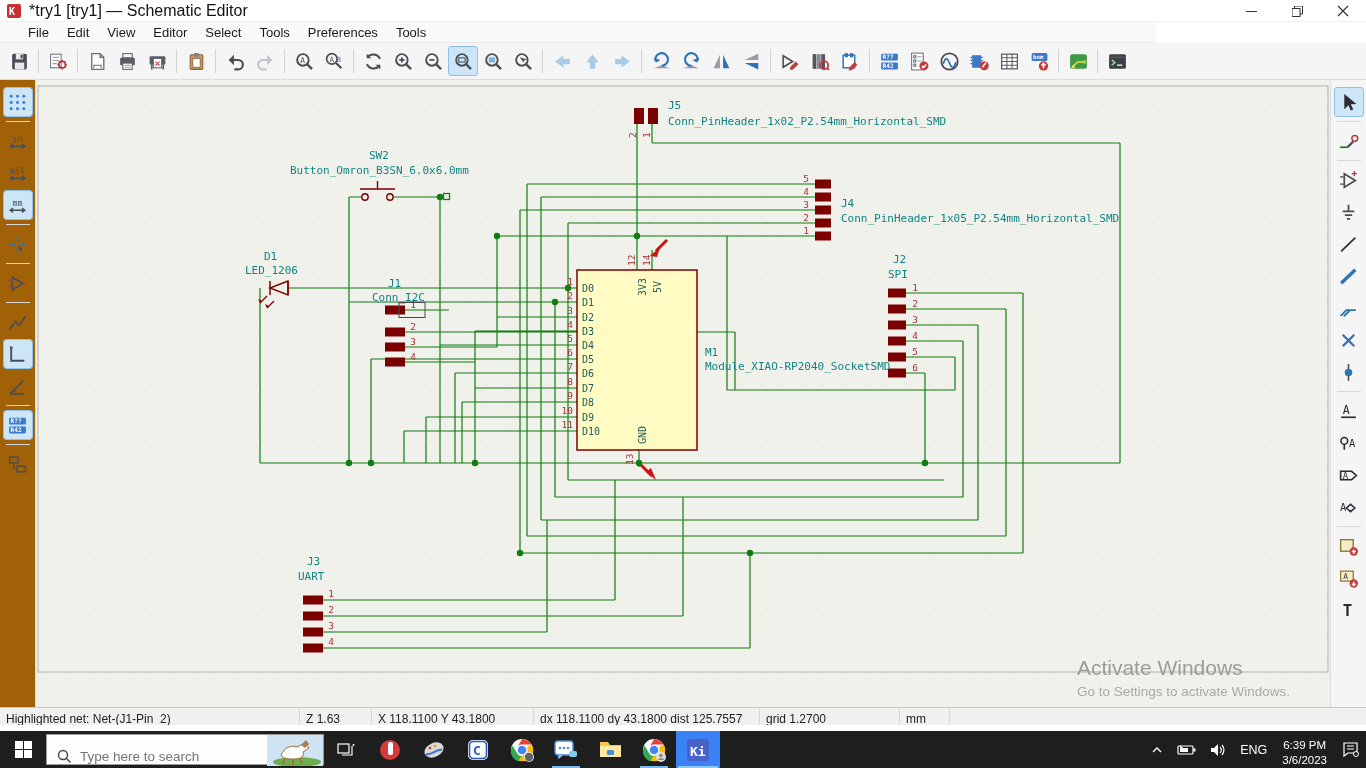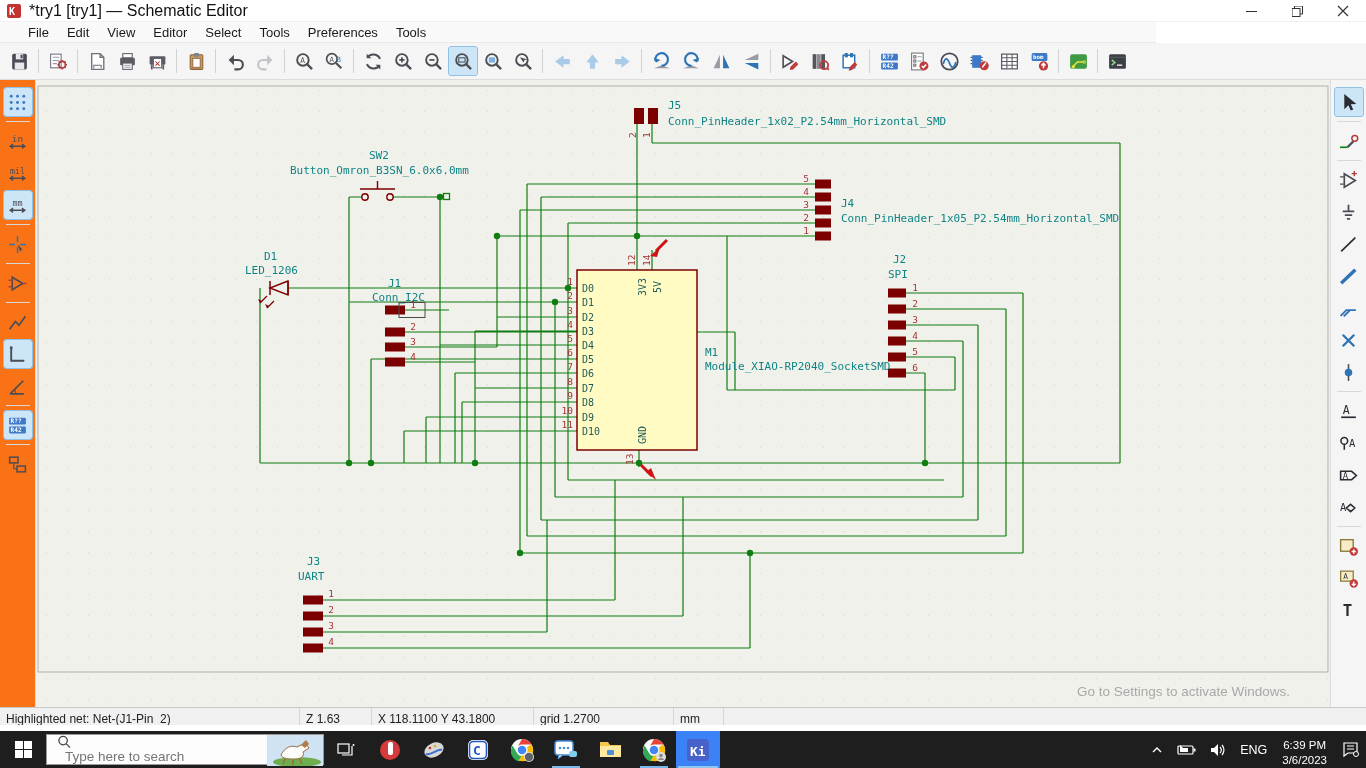--- a/index.html
+++ b/index.html
@@ -8,35 +8,35 @@
   #app-icon { width:14px; height:14px; margin:0 8px 0 7px; }
   #title-text { font-size:16px; color:#111; }
   #win-controls { position:absolute; right:0; top:0; height:22px; display:flex; }
   .winbtn { width:46px; height:22px; display:flex; align-items:center; justify-content:center; color:#333; }
   #menubar { position:absolute; left:0; top:22px; width:1156px; height:21px; background:#f9f9f9; display:flex; align-items:center; padding-left:19px; border-bottom:1px solid #e8e8e8; }
   .menu-item { font-size:13px; color:#1a1a1a; padding:2px 9px; }
   #toolbar-top { position:absolute; left:0; top:43px; width:1366px; height:37px; background:#f5f5f5; display:flex; align-items:center; padding-left:4px; border-bottom:1px solid #dcdcdc; }
   .tbtn { width:28px; height:28px; display:flex; align-items:center; justify-content:center; border-radius:2px; margin:0 1px; }
   .tbtn.active { background:#cde6f7; outline:1px solid #8fc0e6; }
   .tsep { width:1px; height:24px; background:#d2d2d2; margin:0 4px; }
-  #toolbar-left { position:absolute; left:0; top:80px; width:36px; height:627px; background:#f97316; border-right:1px solid #dcdcdc; display:flex; flex-direction:column; align-items:center; padding-top:6px; }
+  #toolbar-left { position:absolute; left:0; top:80px; width:36px; height:627px; background:#a16207; border-right:1px solid #dcdcdc; display:flex; flex-direction:column; align-items:center; padding-top:6px; }
   #toolbar-right { position:absolute; right:0; top:80px; width:36px; height:627px; background:#f5f5f5; border-left:1px solid #dcdcdc; display:flex; flex-direction:column; align-items:center; padding-top:6px; }
   #toolbar-left .tbtn, #toolbar-right .tbtn { margin:2px 0; }
   .vsep { width:24px; height:1px; background:#d8d8d8; margin:3px 0; }
   #canvas { position:absolute; left:36px; top:80px; width:1294px; height:627px; background:#f1f1ec;
     background-image:radial-gradient(circle, rgba(60,60,60,0.14) 0.6px, transparent 0.9px);
     background-size:21px 21px; }
   #watermark { position:absolute; right:40px; bottom:8px; text-align:left; pointer-events:none; }
   #wm1 { font-size:21px; color:#9b9b9b; }
   #wm2 { font-size:13.5px; color:#a8a8a8; margin-top:4px;text-align:center; }
   #statusbar { position:absolute; left:0; top:707px; width:1366px; height:18px; background:#f0f0f0; border-top:1px solid #c9c9c9; display:flex; font-size:12px; color:#222; }
   .sseg { padding:4px 6px; border-right:1px solid #d6d6d6; white-space:nowrap; overflow:hidden; }
   #taskbar { position:absolute; left:0; top:731px; width:1366px; height:37px; background:#1e1e1e; display:flex; align-items:center; }
   #start-btn { width:46px; height:37px; display:flex; align-items:center; justify-content:center; }
-  #search-box { width:278px; height:31px; background:#fdfdfd; border:1px solid #9a9a9a; display:flex; align-items:flex-start; padding-left:10px; position:relative;flex-direction:column; }
+  #search-box { width:278px; height:31px; background:#fdfdfd; border:1px solid #9a9a9a; display:flex; align-items:flex-end; padding-left:10px; position:relative; }
   #search-box input { border:none; outline:none; font-size:13.5px; color:#555; width:170px; background:transparent; font-family:"Liberation Sans",sans-serif; }
   .taskapp { width:44px; height:37px; display:flex; align-items:center; justify-content:center; position:relative; }
   .taskapp .openline { position:absolute; bottom:0; left:8px; right:8px; height:2px; background:#76b9ed; }
   .taskapp.activeapp { background:#3b82f6; }
   .taskapp.activeapp .openline { left:2px; right:2px; background:#8ec7f2; }
   #tray { position:absolute; right:0; top:731px; height:37px; display:flex; align-items:center; color:#fff; }
   .trayitem { height:37px; display:flex; align-items:center; justify-content:center; padding:4px 7px; }
   #tray-time { font-size:11.5px; text-align:center; line-height:1.3; padding:0 8px;margin-top:6px; }
   #tray-lang { font-size:12.5px; }
   text { font-family:"DejaVu Sans Mono",monospace; }
@@ -669,28 +669,30 @@
     <g>
       <path d="M631 160l-11 11" stroke="#cc1414" stroke-width="3"></path>
         <polygon points="614,176 624,167 621,177" fill="#cc1414"></polygon>
     </g>
     <g>
       <path d="M605 385l11 11" stroke="#cc1414" stroke-width="3"></path>
         <polygon points="620,400 610,392 615,388" fill="#cc1414"></polygon>
     </g>
   </svg>
   <div id="watermark">
+    <div id="wm1">Activate Windows</div>
     <div id="wm2">Go to Settings to activate Windows.</div>
   </div>
 </div>
 
 <div id="statusbar">
   <div class="sseg" style="width:300px">Highlighted net: Net-(J1-Pin_2)</div>
   <div class="sseg" style="width:72px">Z 1.63</div>
   <div class="sseg" style="width:162px">X 118.1100 Y 43.1800</div>
+  <div class="sseg" style="width:226px">dx 118.1100  dy 43.1800  dist 125.7557</div>
   <div class="sseg" style="width:140px">grid 1.2700</div>
   <div class="sseg" style="width:50px">mm</div>
   <div class="sseg" style="flex:1; border-right:none"></div>
 </div>
 
 <div id="taskbar">
   <div id="start-btn">
     <svg width="17" height="17" viewBox="0 0 17 17">
         <rect x="0" y="0" width="8" height="8" fill="#fff"></rect>
         <rect x="9" y="0" width="8" height="8" fill="#fff"></rect>

